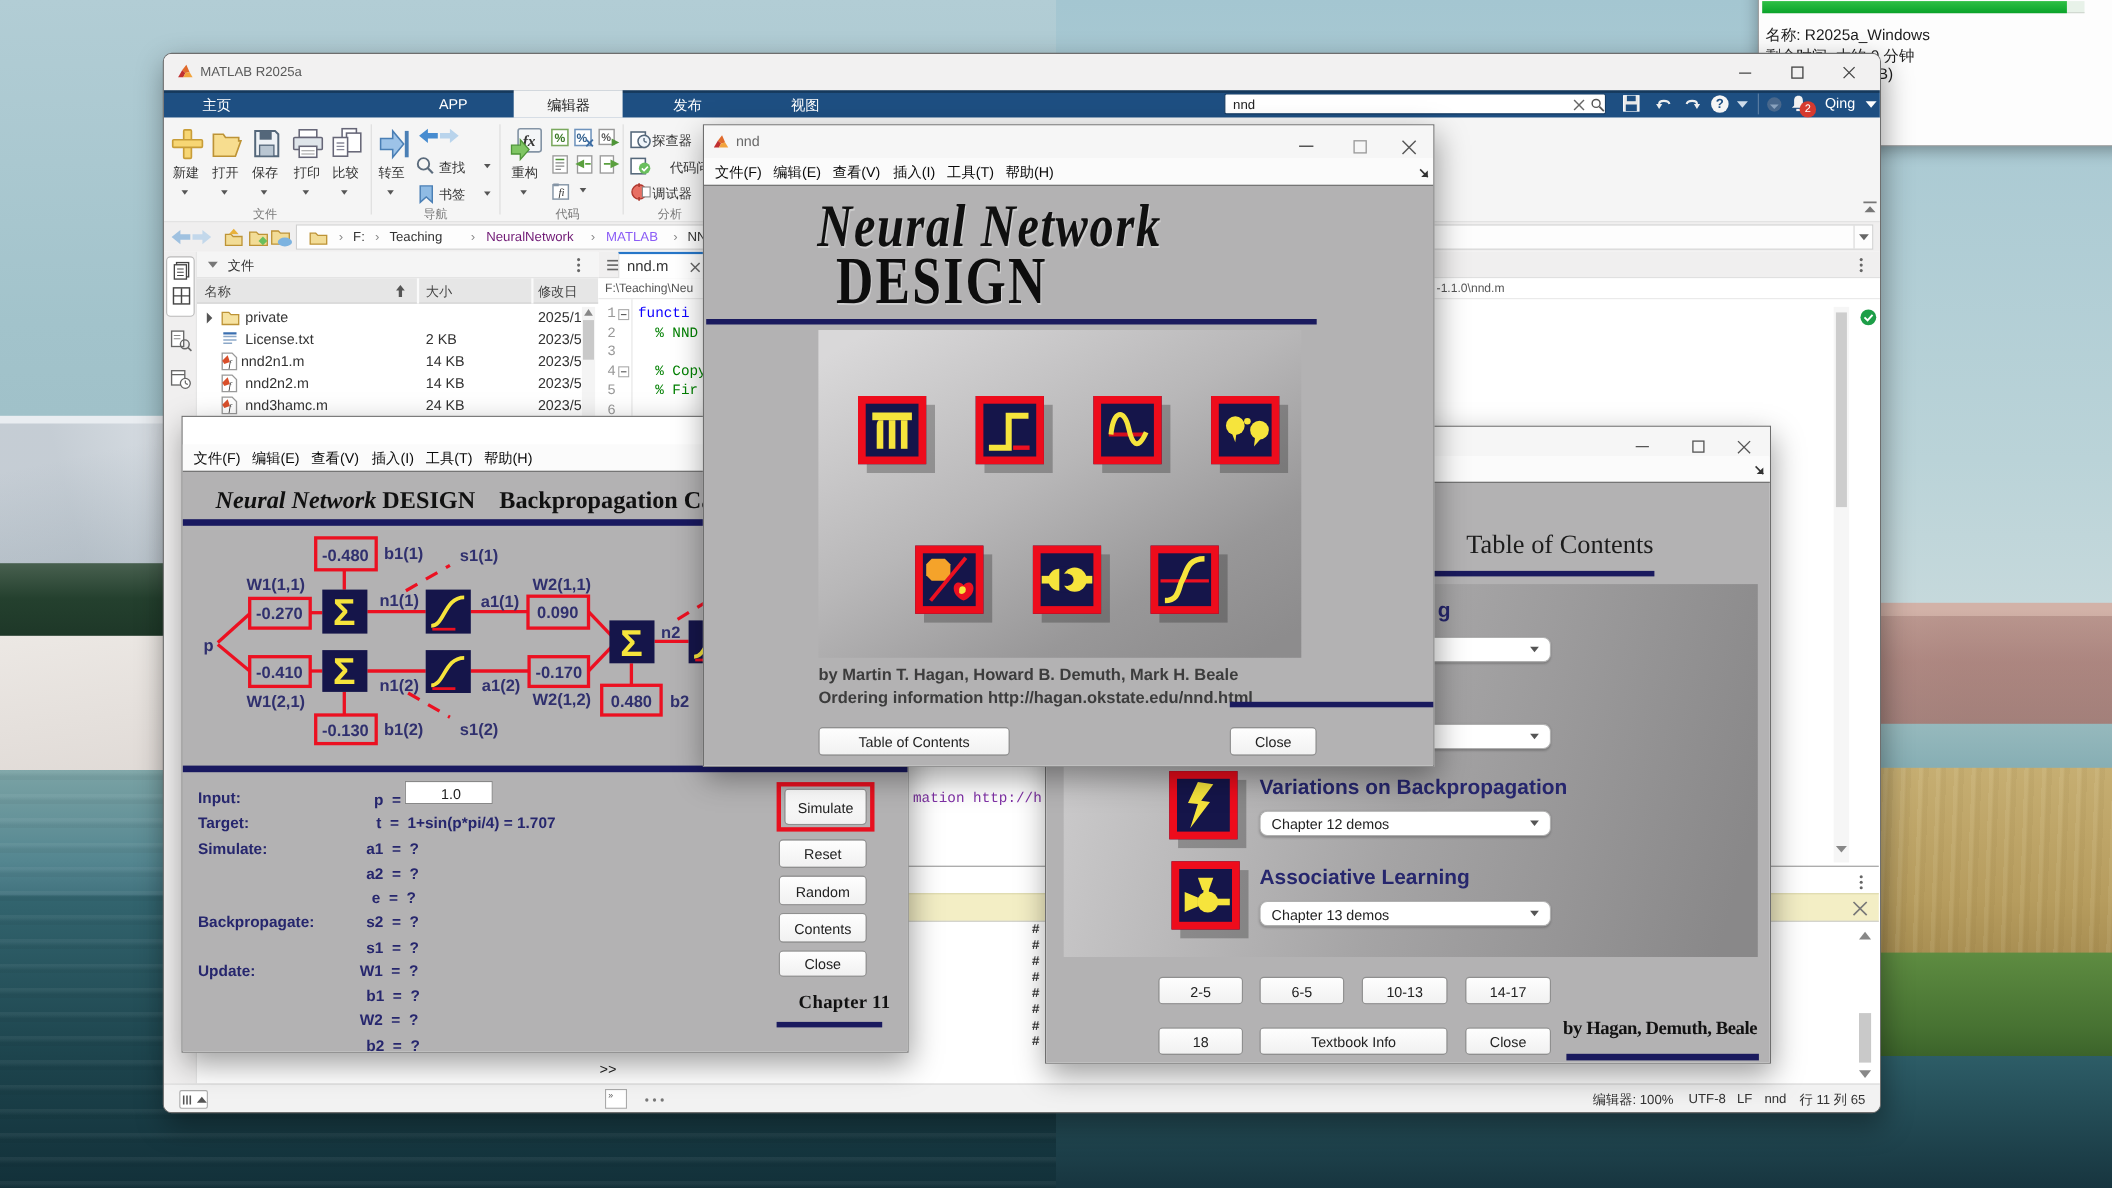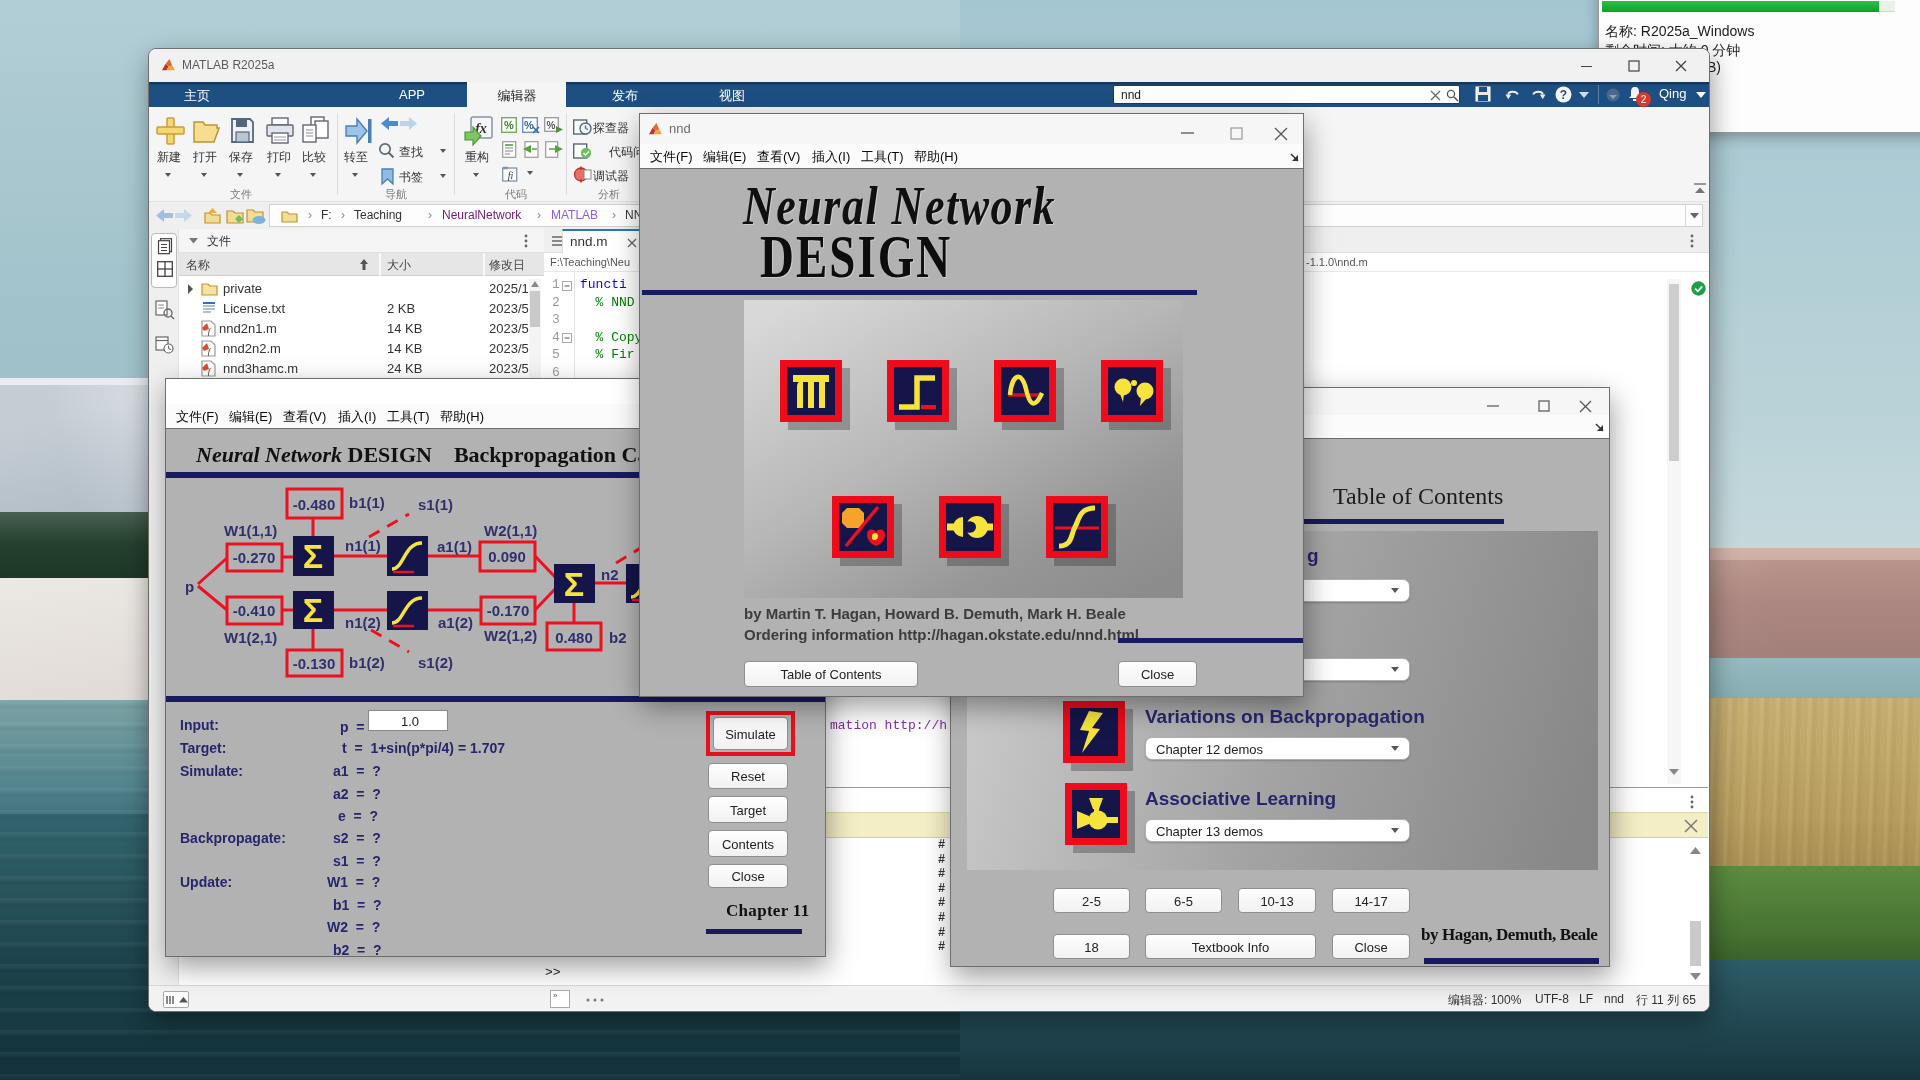--- a/index.html
+++ b/index.html
@@ -678,21 +678,21 @@
     <div class="navytx" style="left:172px;top:379px;font-size:14px;">e&nbsp;&nbsp;=&nbsp;&nbsp;?</div>
     <div class="navytx" style="left:167px;top:401px;font-size:14px;">s2&nbsp;&nbsp;=&nbsp;&nbsp;?</div>
     <div class="navytx" style="left:167px;top:424px;font-size:14px;">s1&nbsp;&nbsp;=&nbsp;&nbsp;?</div>
     <div class="navytx" style="left:161px;top:445px;font-size:14px;">W1&nbsp;&nbsp;=&nbsp;&nbsp;?</div>
     <div class="navytx" style="left:167px;top:468px;font-size:14px;">b1&nbsp;&nbsp;=&nbsp;&nbsp;?</div>
     <div class="navytx" style="left:161px;top:490px;font-size:14px;">W2&nbsp;&nbsp;=&nbsp;&nbsp;?</div>
     <div class="navytx" style="left:167px;top:513px;font-size:14px;">b2&nbsp;&nbsp;=&nbsp;&nbsp;?</div>
     <div class="abs" style="left:540px;top:282px;width:89px;height:45px;border:4px solid #e8101f;"></div>
     <div class="nbtn" style="left:547px;top:288px;width:75px;height:33px;line-height:33px;">Simulate</div>
     <div class="nbtn" style="left:542px;top:334px;width:80px;height:26px;line-height:26px;">Reset</div>
-    <div class="nbtn" style="left:542px;top:367px;width:80px;height:27px;line-height:27px;">Target</div>
+    <div class="nbtn" style="left:542px;top:367px;width:80px;height:27px;line-height:27px;">Random</div>
     <div class="nbtn" style="left:542px;top:401px;width:80px;height:27px;line-height:27px;">Contents</div>
     <div class="nbtn" style="left:542px;top:435px;width:80px;height:24px;line-height:24px;">Close</div>
     <div class="ser abs" style="left:560px;top:472px;font-size:17px;font-weight:bold;color:#111;letter-spacing:0.3px;">Chapter 11</div>
     <div class="abs navy" style="left:540px;top:500px;width:96px;height:5px;"></div>
   </div>
 </div>
 <div id="toc" class="win" style="left:950px;top:387px;width:660px;height:580px;">
   <div class="ftb" style="height:27px;">
     <svg class="mlogo" style="left:6px;top:7px;" width="14" height="14" viewBox="0 0 16 16">
         <polygon points="1,13 5,6 8,9 6,13" fill="#c13030"></polygon>

